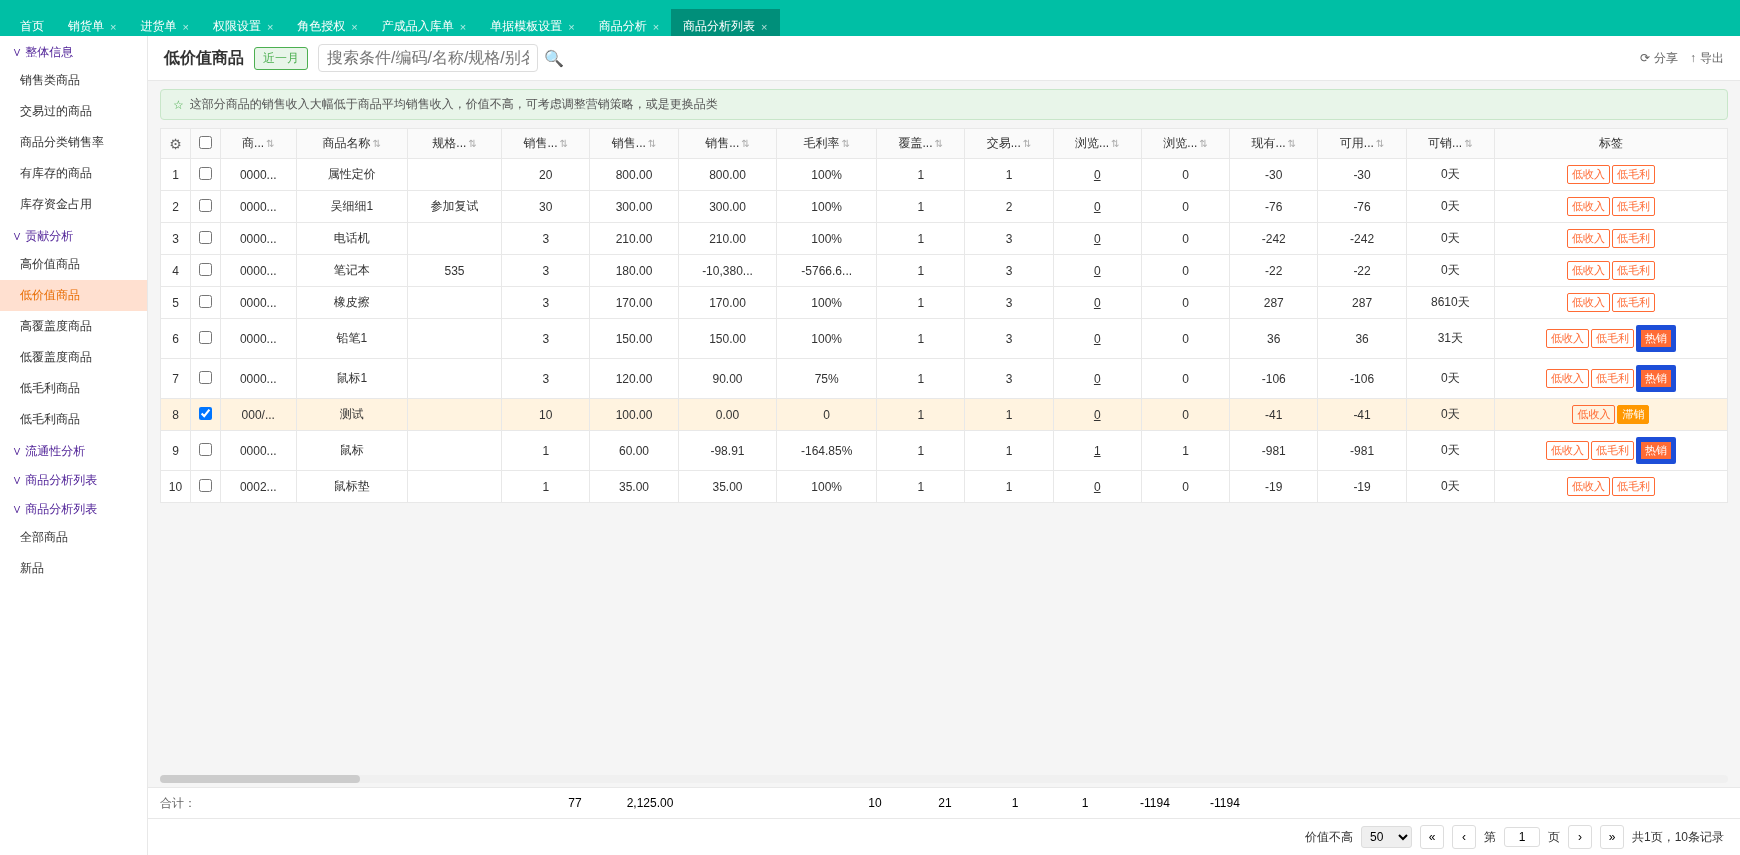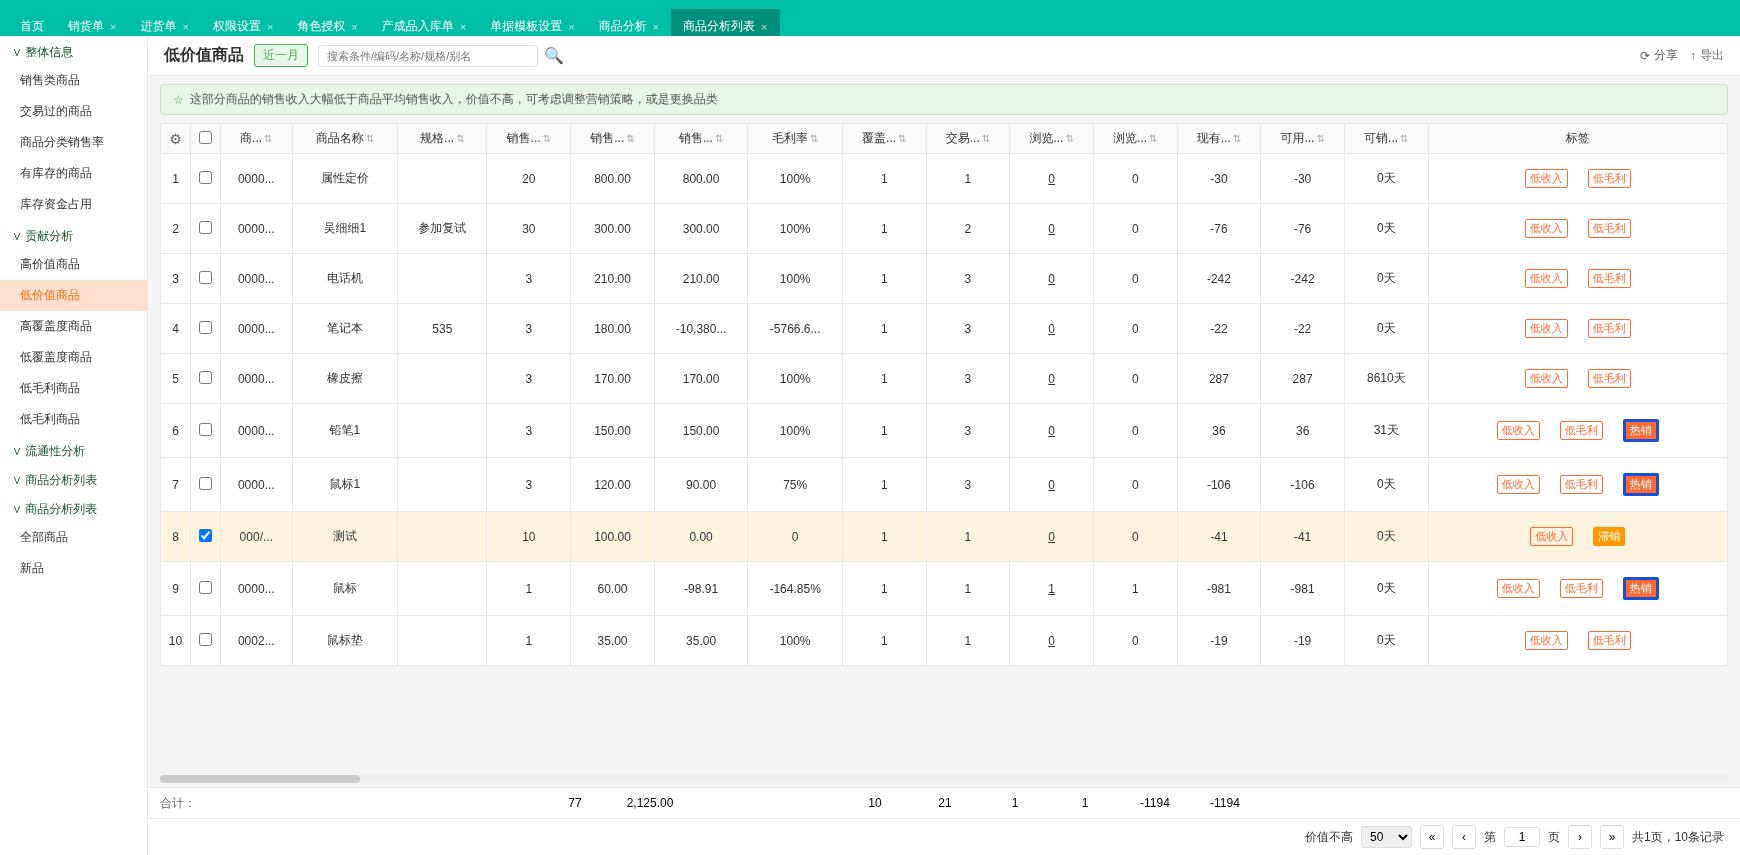--- a/index.html
+++ b/index.html
@@ -39,21 +39,21 @@
     
     .sidebar {
       width: 148px;
       background: white;
       border-right: 1px solid #e8e8e8;
       overflow-y: auto;
       flex-shrink: 0;
     }
     .sidebar-group-title {
       padding: 8px 12px 4px;
-      color: #14532d;
+      color: #4c1d95;
       font-size: 12px;
       display: flex;
       align-items: center;
       gap: 4px;
     }
     .sidebar-item {
       padding: 7px 12px 7px 20px;
       color: #333;
       cursor: pointer;
       font-size: 12px;
@@ -89,21 +89,21 @@
       border-radius: 3px;
       padding: 2px 8px;
       cursor: pointer;
       font-size: 12px;
     }
     .search-box {
       border: 1px solid #ddd;
       border-radius: 4px;
       padding: 4px 8px;
       width: 220px;
-      font-size: 11px;
+      font-size: 16px;
       outline: none;
     }
     .search-icon-btn {
       color: #ff6b35;
       cursor: pointer;
       font-size: 16px;
       margin-left: -4px;
     }
     .header-right {
       margin-left: auto;
@@ -165,24 +165,24 @@
       color: #333;
       white-space: nowrap;
     }
     .data-table tr.highlighted td { background: #fff3e0; }
     .sort-icon { color: #aaa; font-size: 10px; margin-left: 2px; }
     .tag-label {
       display: inline-block;
       border-radius: 2px;
       padding: 1px 4px;
       font-size: 11px;
-      margin: 10px;
+      margin: 1px;
     }
     .tag-low-income { color: #ff6b35; border: 1px solid #ff6b35; }
-    .tag-hot { color: white; background: #ff6b35; border: 3px solid #1d4ed8; }
+    .tag-hot { color: white; background: #ff6b35; border: 5px solid #1d4ed8; }
     .tag-backlog { color: white; background: #ff9800; border: 1px solid #ff9800; }
     .zero-days { color: #ff6b35; }
     .days-normal { color: #333; }
     .link-underline { text-decoration: underline; color: #333; cursor: pointer; }
     
     
     .table-footer {
       background: white;
       border-top: 1px solid #e8e8e8;
       padding: 6px 12px;

